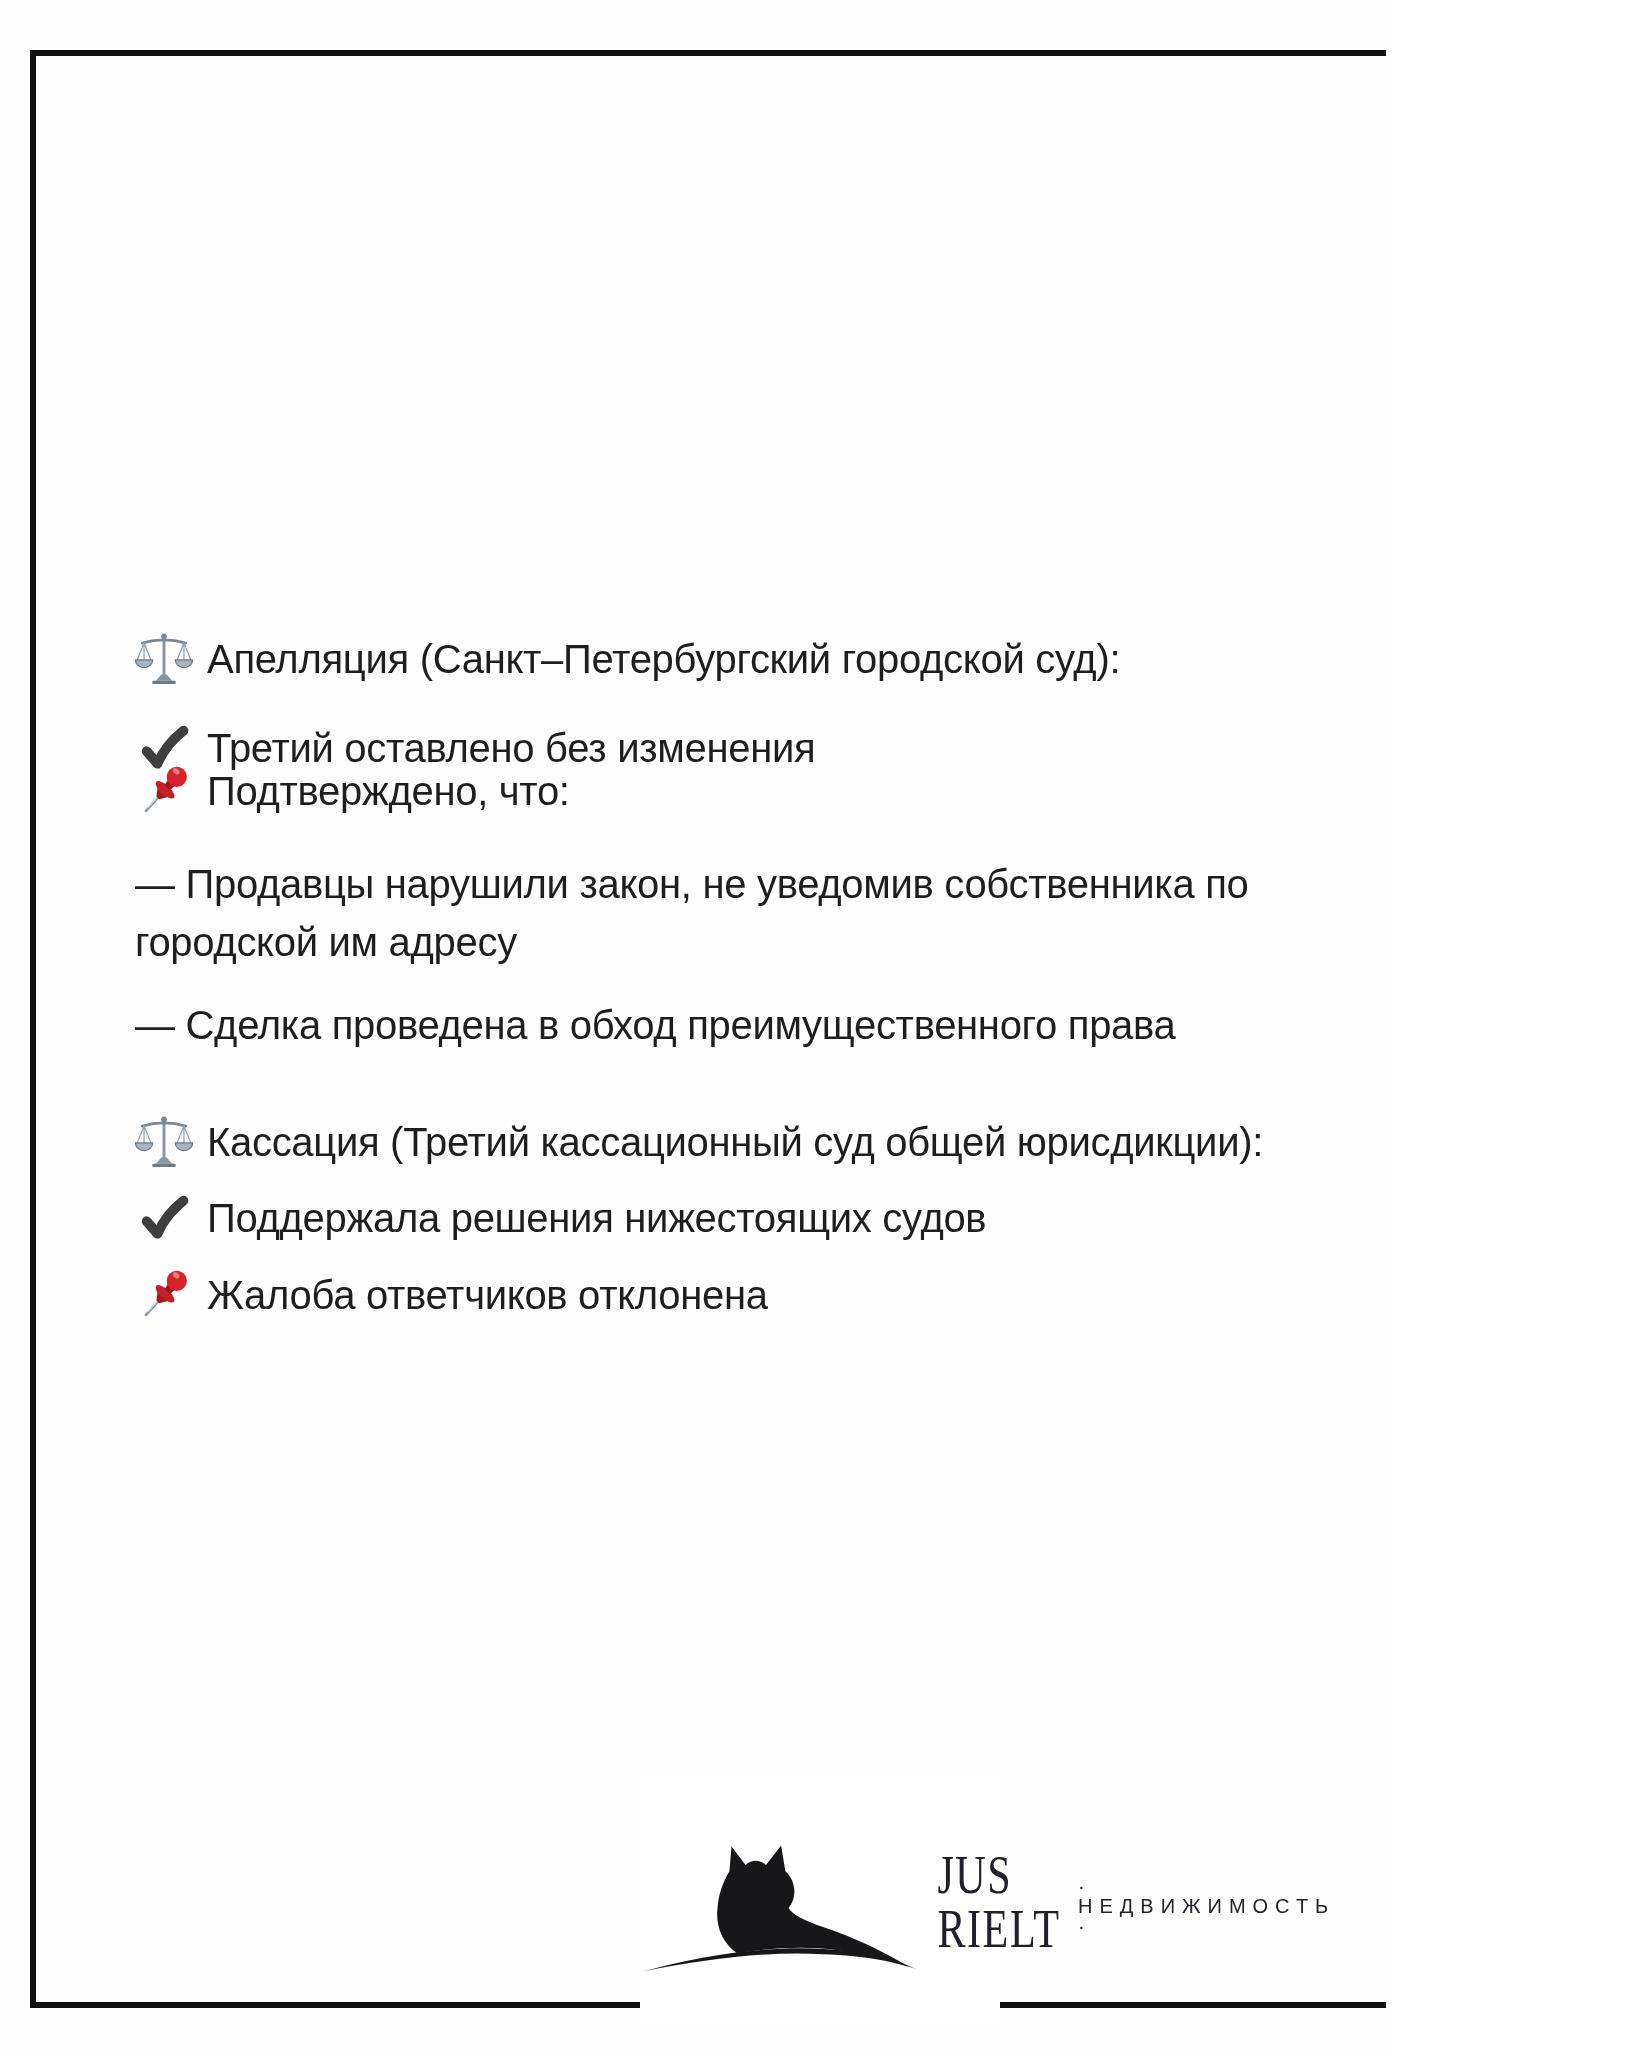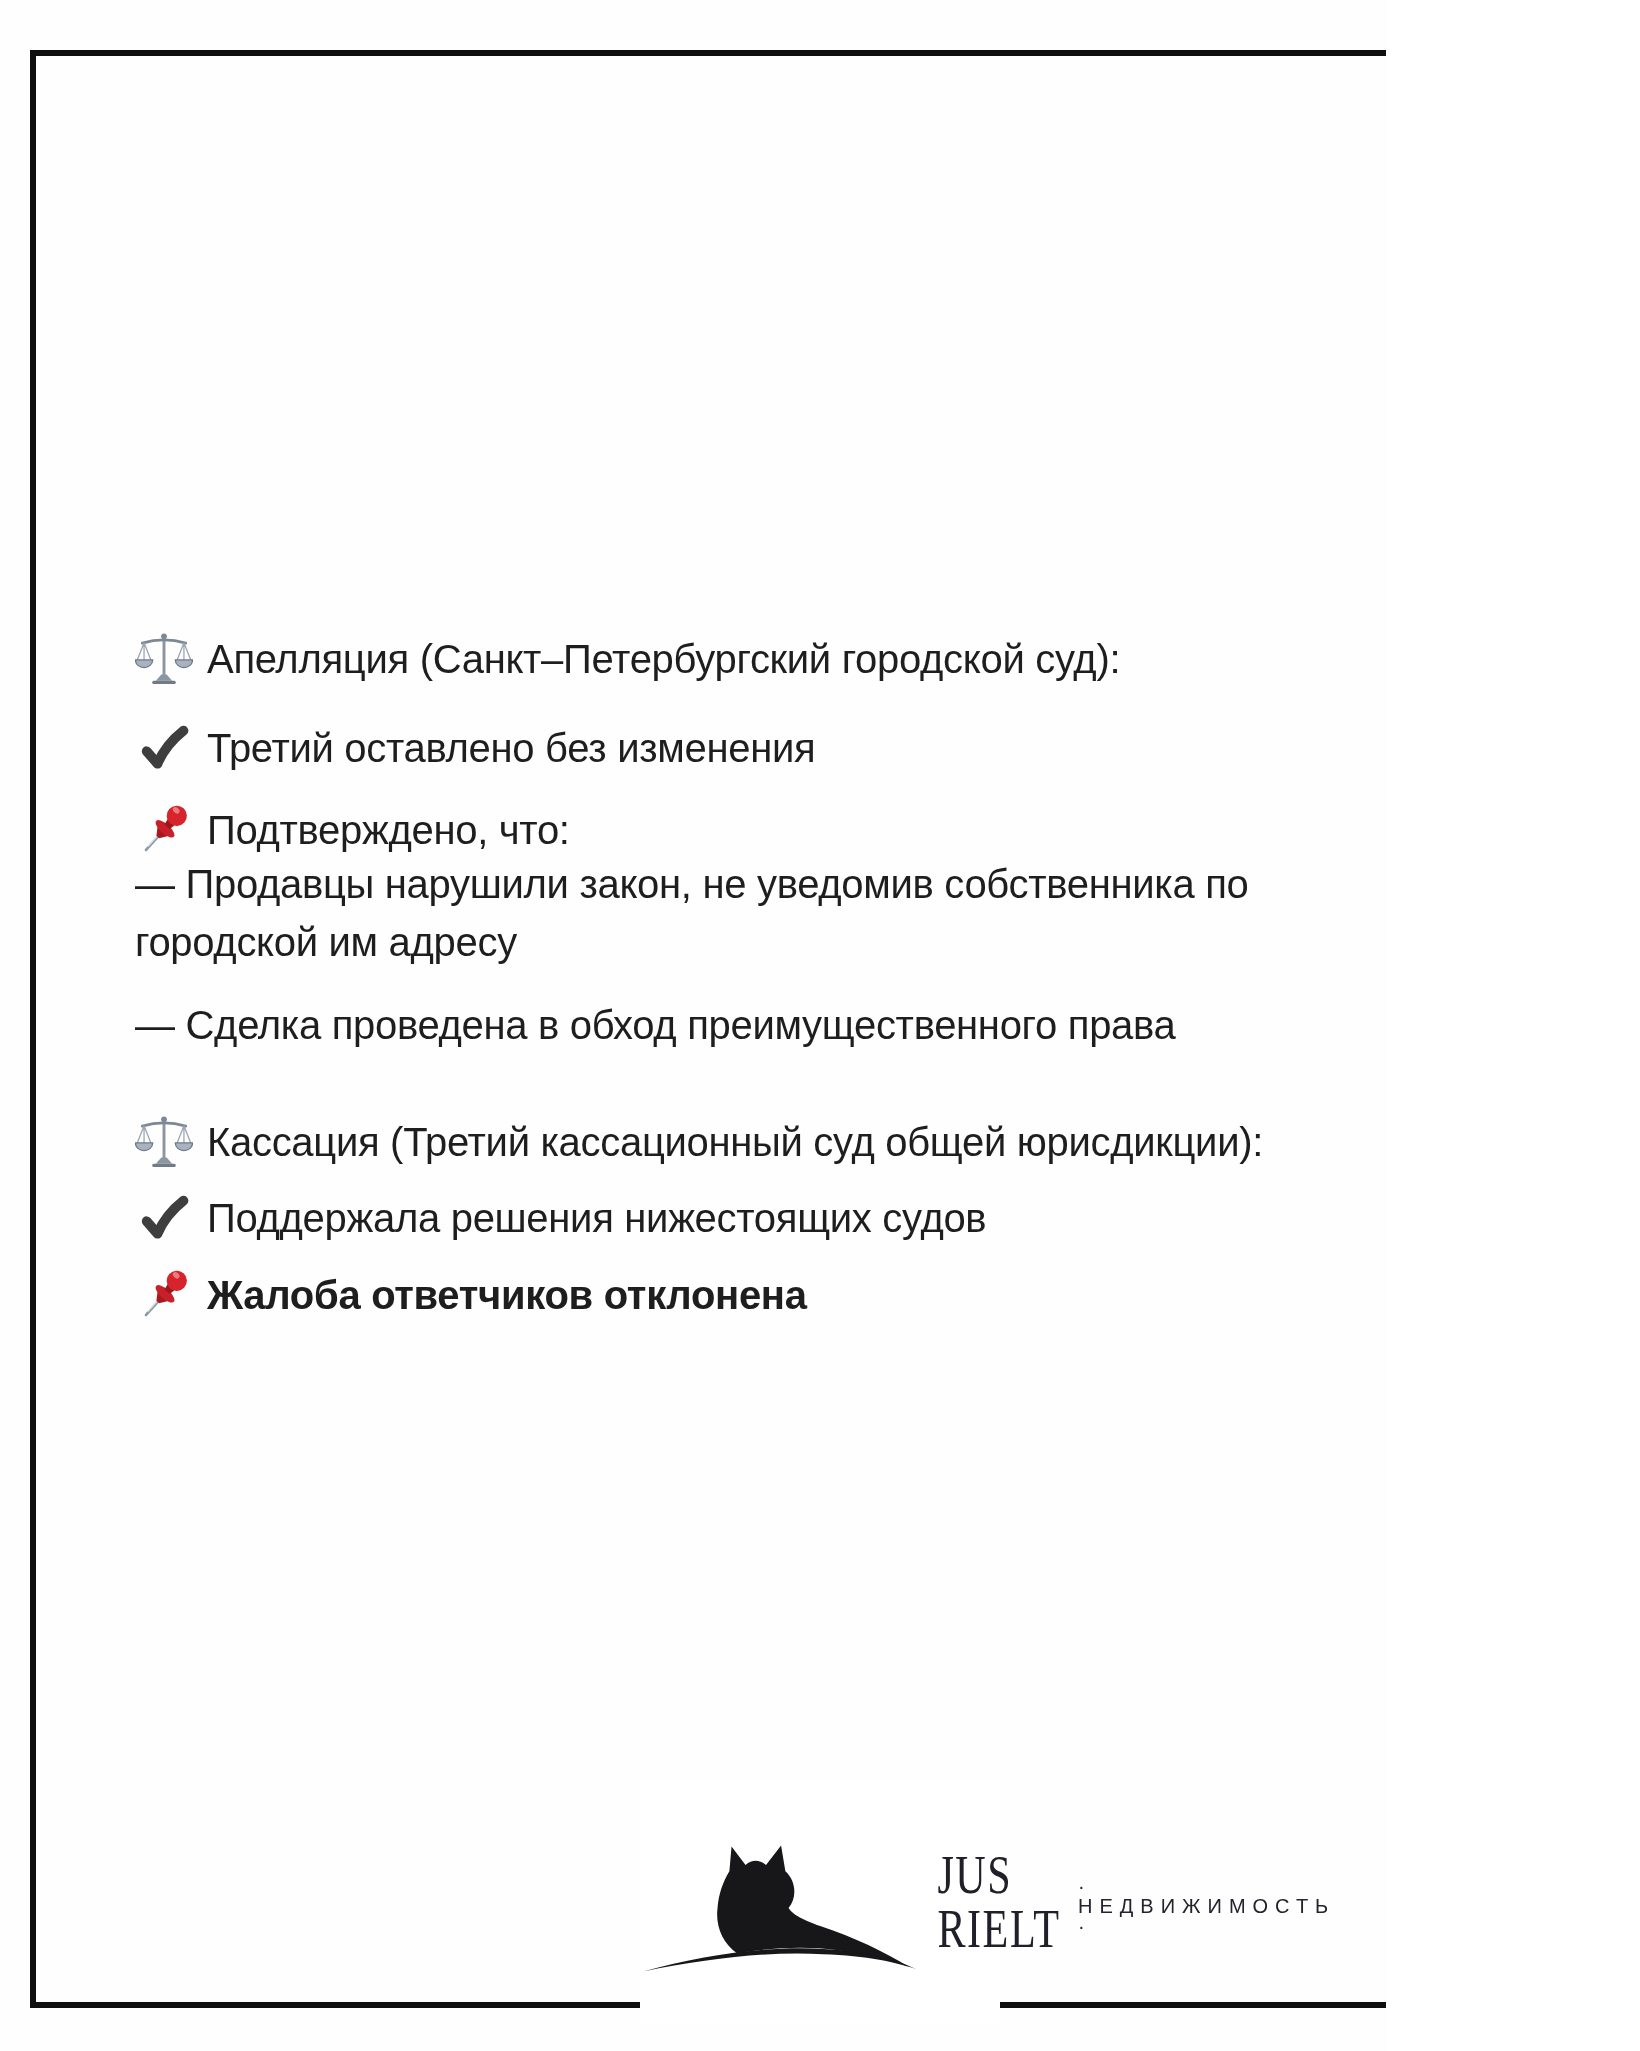--- a/index.html
+++ b/index.html
@@ -10,23 +10,23 @@
   .frame{
     position:absolute;left:30px;top:50px;width:1577px;height:1958px;
     border:6px solid #0f0f0f;box-sizing:border-box;background:transparent;
   }
   .row{
     position:absolute;left:135px;height:64px;display:flex;align-items:center;
     gap:14px;font-size:40px;color:#1e1e1e;white-space:nowrap;letter-spacing:-0.3px;
   }
   .row .icon{flex:0 0 58px;width:58px;display:flex;justify-content:center;align-items:center;}
   .row.plain{gap:0;}
-  .r1{top:627px;} .r2{top:716px;} .r3{top:798px;}
+  .r1{top:627px;} .r2{top:716px;} .r3{top:759px;}
   .r4{top:852px;justify-content:flex-end;} .r5{top:910px;} .r6{top:993px;}
-  .r7{top:1110px;} .r8{top:1186px;} .r9{top:1263px;font-weight:bold;}
+  .r7{top:1110px;} .r8{top:1186px;} .r9{top:1263px;}
   .logo{
     position:absolute;left:640px;top:1778px;width:360px;height:246px;background:#ffffff;
     display:flex;align-items:center;z-index:5;
   }
   .logo .brand{
     margin-top:2px;font-family:"Liberation Serif",serif;font-size:54px;color:#20202a;
     letter-spacing:2px;transform:scaleX(0.78);transform-origin:center;line-height:1.0;
   }
   .logo .tagline{
     margin-top:9px;font-size:20px;font-weight:normal;color:#23232d;letter-spacing:7px;line-height:1.0;

